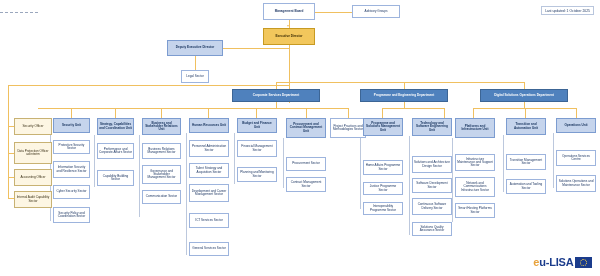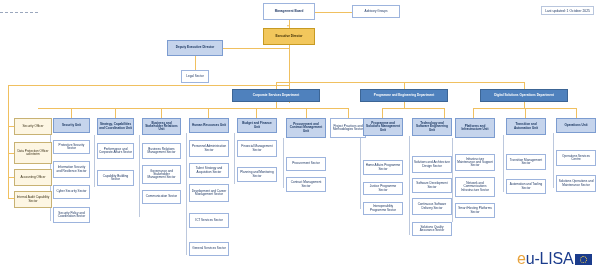--- a/index.html
+++ b/index.html
@@ -55,21 +55,21 @@
   
   .note {
     position: absolute; right: 6px; top: 6px;
     font-size: 3.4px; color: #1f3864;
     border: 0.4px solid #b9c6dd; padding: 1.5px 3px;
     background: #ffffff; z-index: 5;
   }
 
   
   .logo { position: absolute; right: 8px; bottom: 8px; display: flex; align-items: center; z-index: 6; }
-  .logo-text { font-size: 16px; font-weight: normal; color: #1b3c8c; letter-spacing: -0.2px; }
+  .logo-text { font-size: 11px; font-weight: bold; color: #1b3c8c; letter-spacing: -0.2px; }
   .logo-e { color: #e8a33d; }
   .logo-flag {
     width: 17px; height: 11px; background: #1b3c8c; margin-left: 1.5px;
     position: relative;
   }
   .logo-flag .stars {
     position: absolute; inset: 0;
     display: flex; align-items: center; justify-content: center;
     color: #f5d14a; font-size: 5px;
   }

